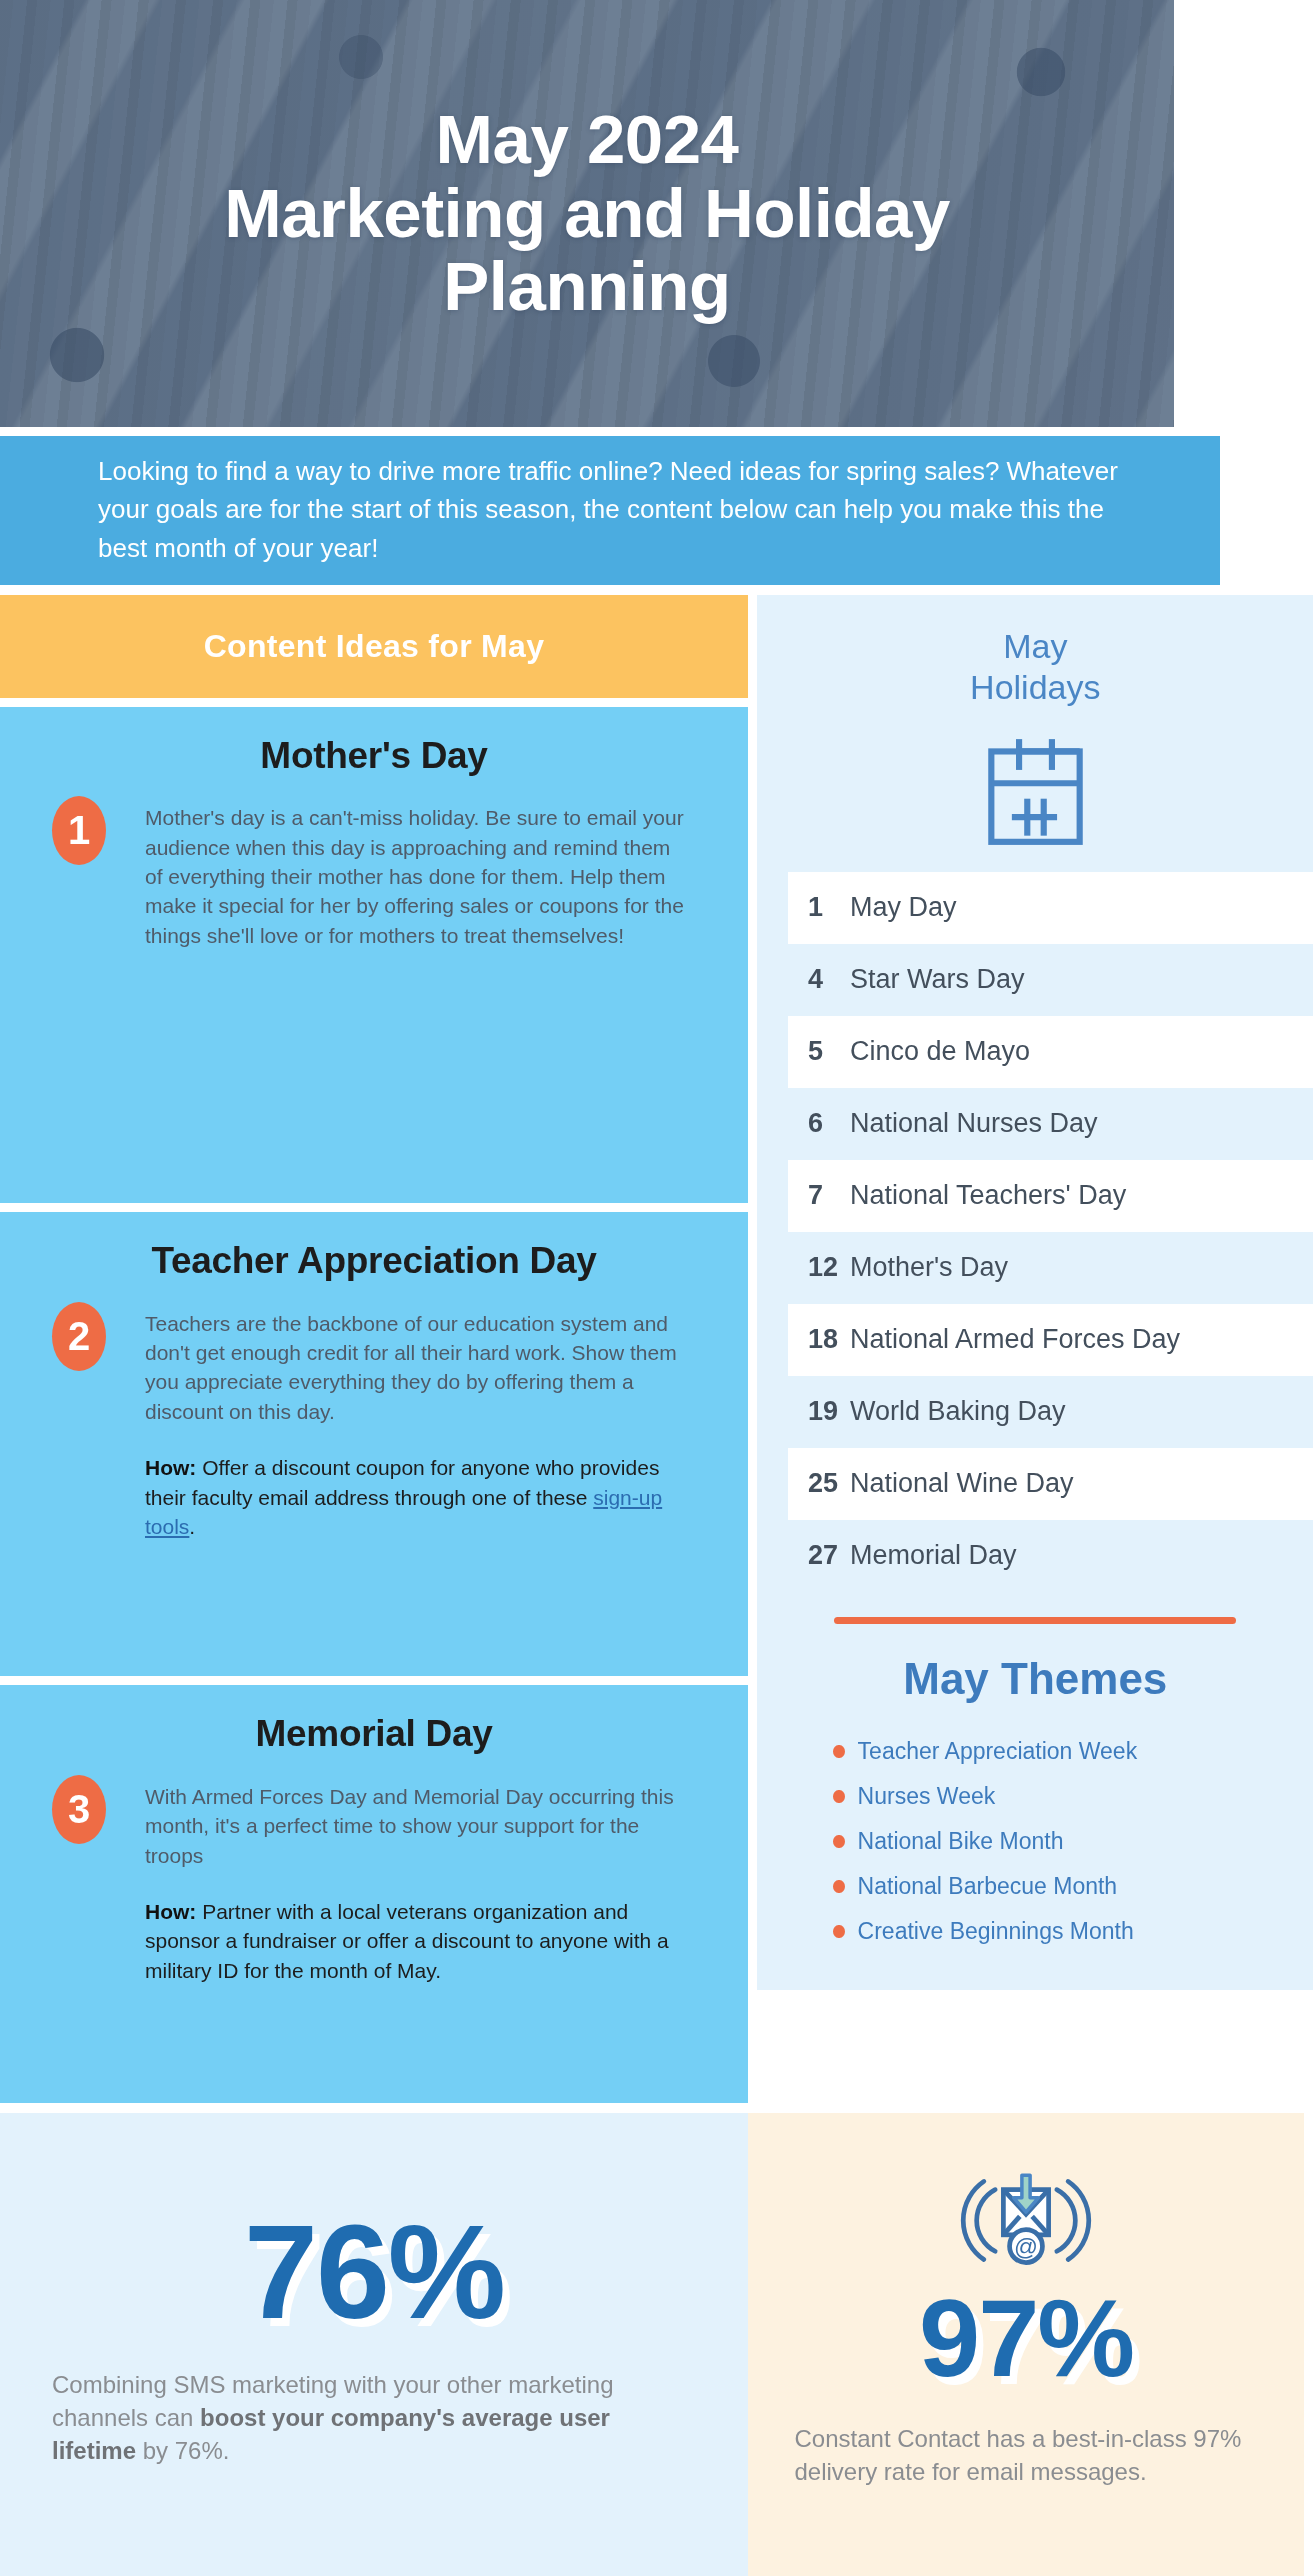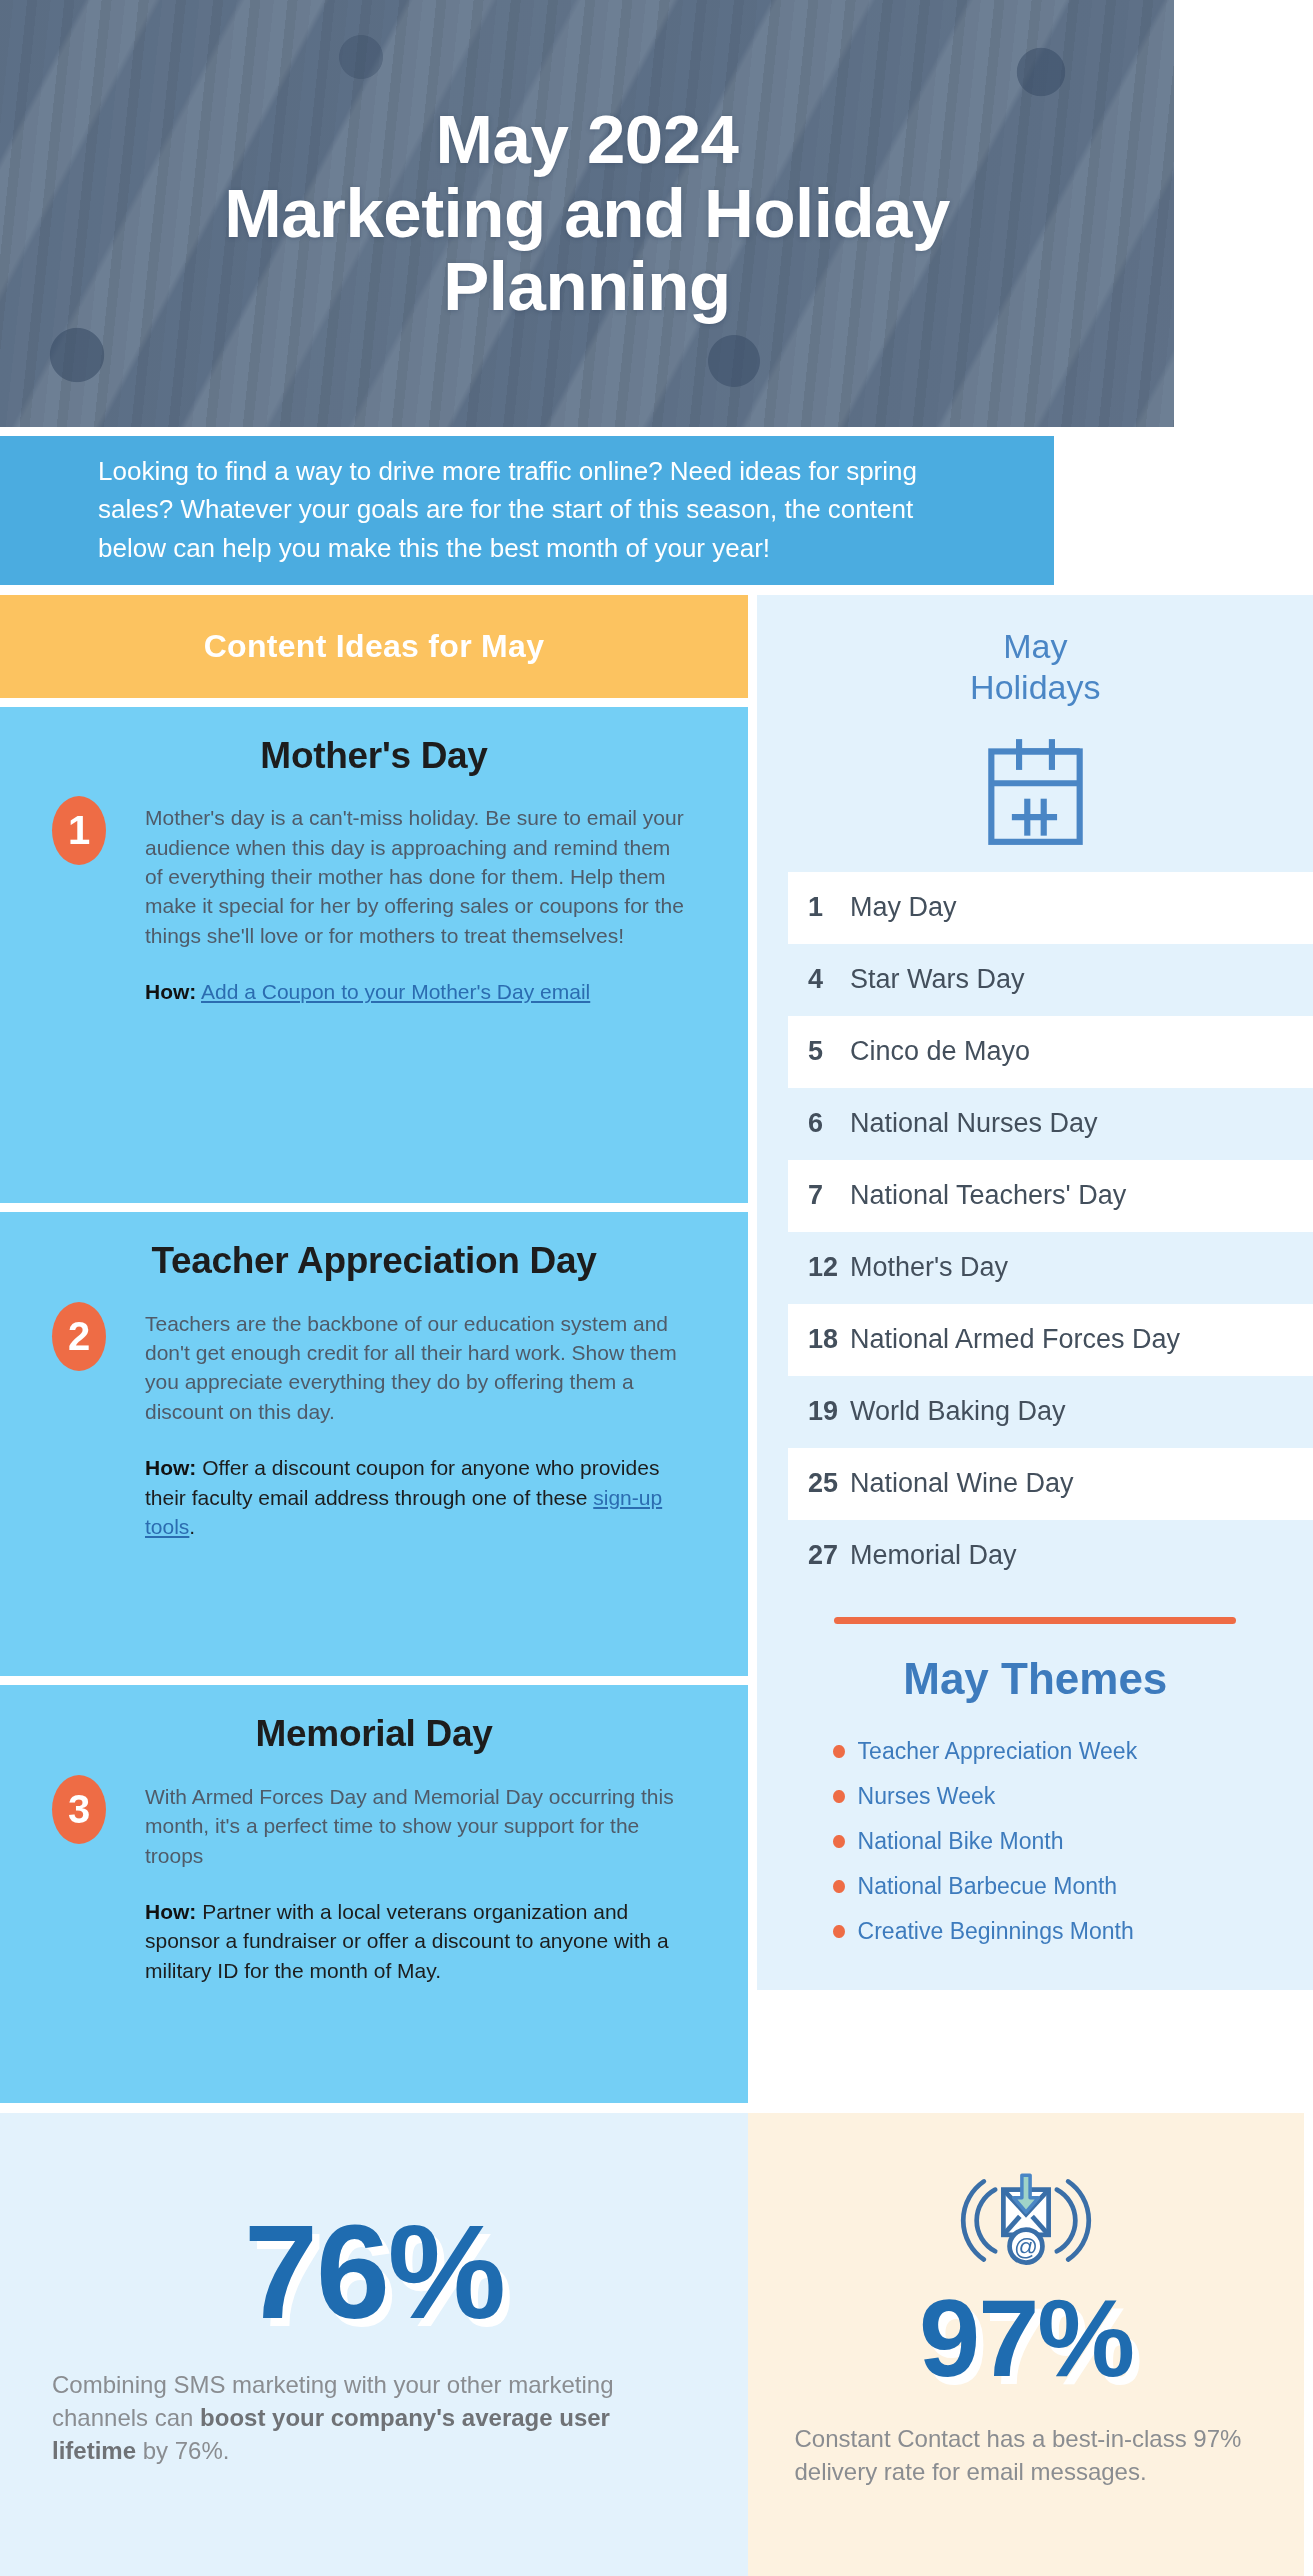--- a/index.html
+++ b/index.html
@@ -49,21 +49,21 @@
     max-width:953px;
     text-shadow:0 1px 5.2px rgba(30,50,80,.30);
   }
 
   
   .intro-gap { height:9.3px; background:#ffffff; }
   .intro {
     background:#4BACE0;
     padding:20.6px 98px 23px 98px;
     box-sizing:border-box;
-    width:1054px;
+    width:1220px;
     height:149px;
     display:flex; align-items:center;
   }
   .intro p {
     margin:0;
     color:#ffffff;
     font-size:26px;
     line-height:1.48;
     font-weight:400;
   }
@@ -243,21 +243,20 @@
       <div class="ideas-header">
         <h2>Content Ideas for May</h2>
       </div>
 
       <div class="idea-card c1">
         <h3 class="idea-title">Mother's Day</h3>
         <div class="idea-body">
           <div class="badge">1</div>
           <div class="idea-text">
             <p>Mother's day is a can't-miss holiday. Be sure to email your audience when this day is approaching and remind them of everything their mother has done for them. Help them make it special for her by offering sales or coupons for the things she'll love or for mothers to treat themselves!</p>
-            <p class="how"><b>How:</b><span> </span><a class="lnk" href="#">Add a Coupon to your Mother's Day email</a><span></span></p>
           </div>
         </div>
       </div>
 
       <div class="idea-card c2">
         <h3 class="idea-title">Teacher Appreciation Day</h3>
         <div class="idea-body">
           <div class="badge">2</div>
           <div class="idea-text">
             <p>Teachers are the backbone of our education system and don't get enough credit for all their hard work. Show them you appreciate everything they do by offering them a discount on this day.</p>

